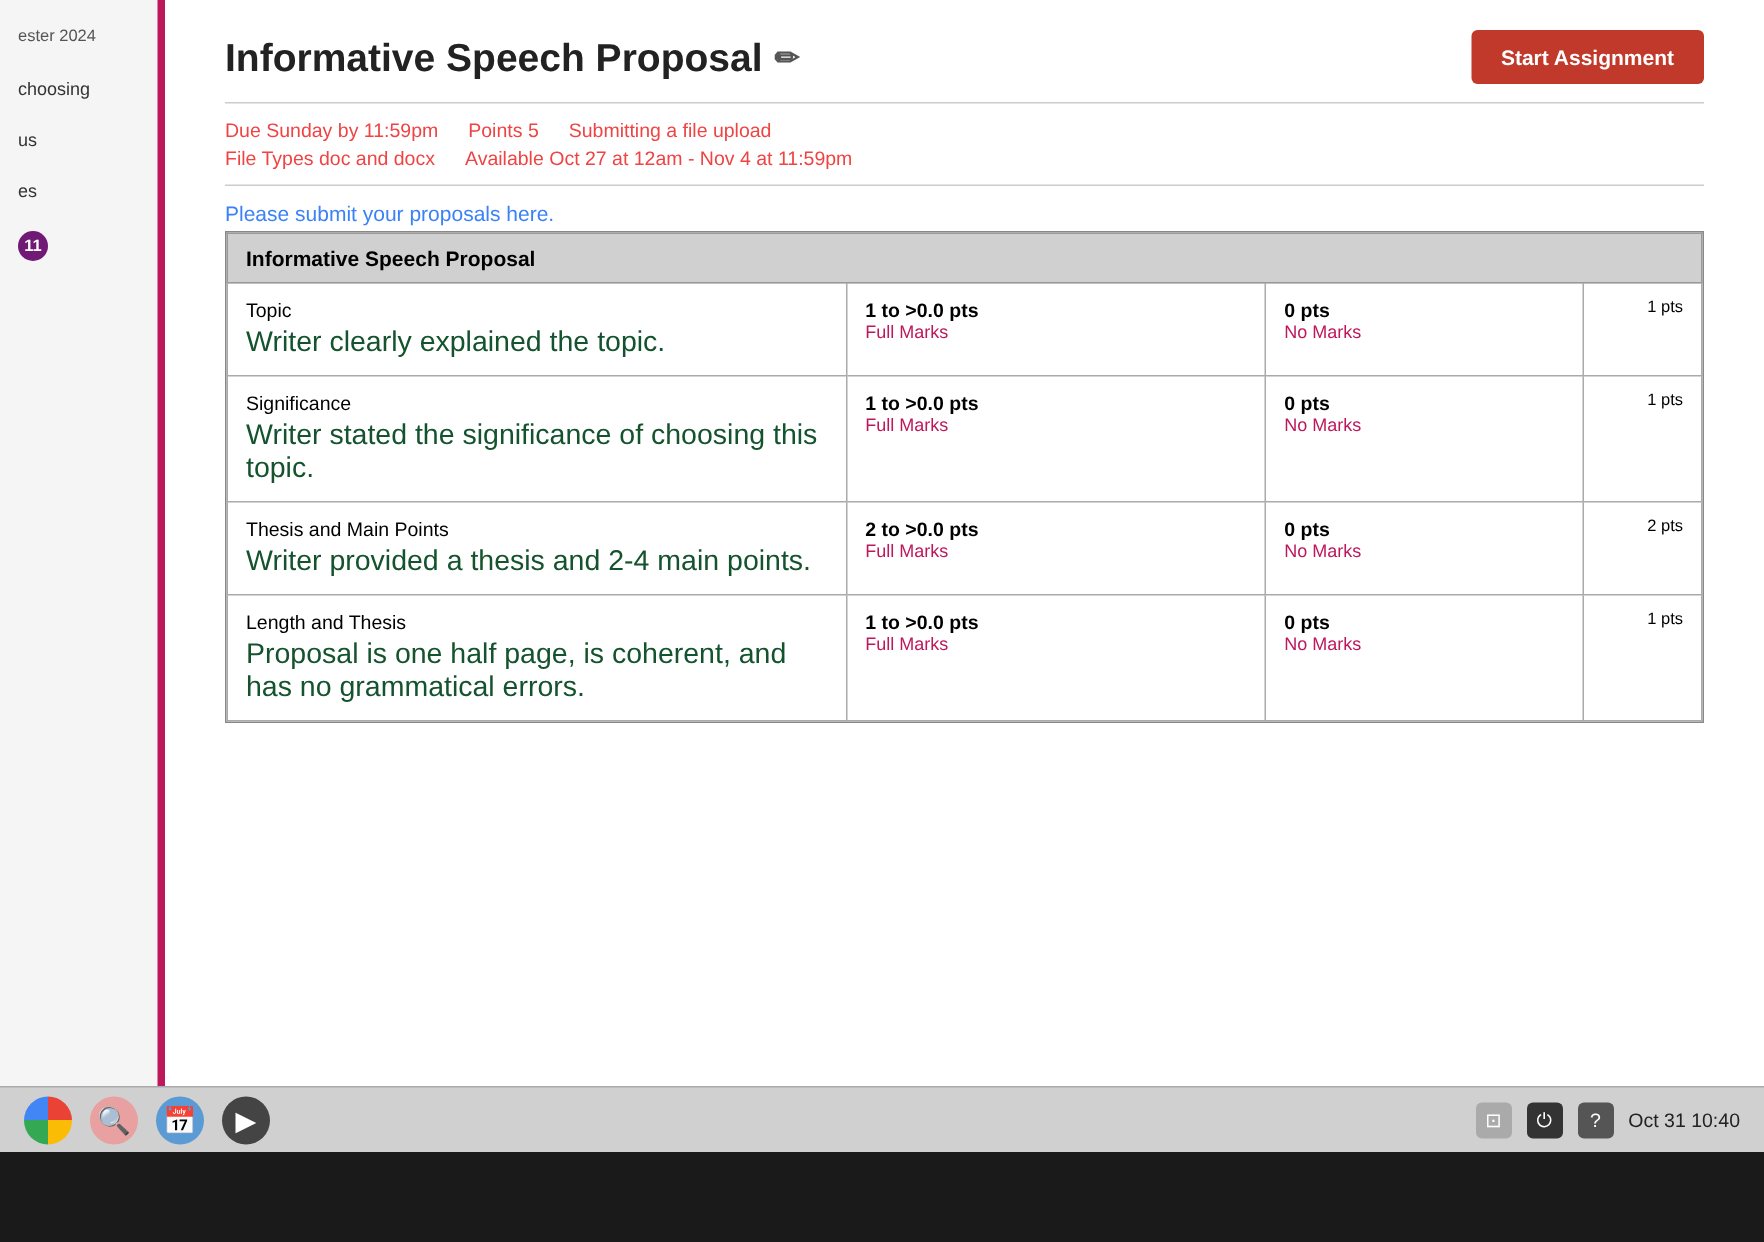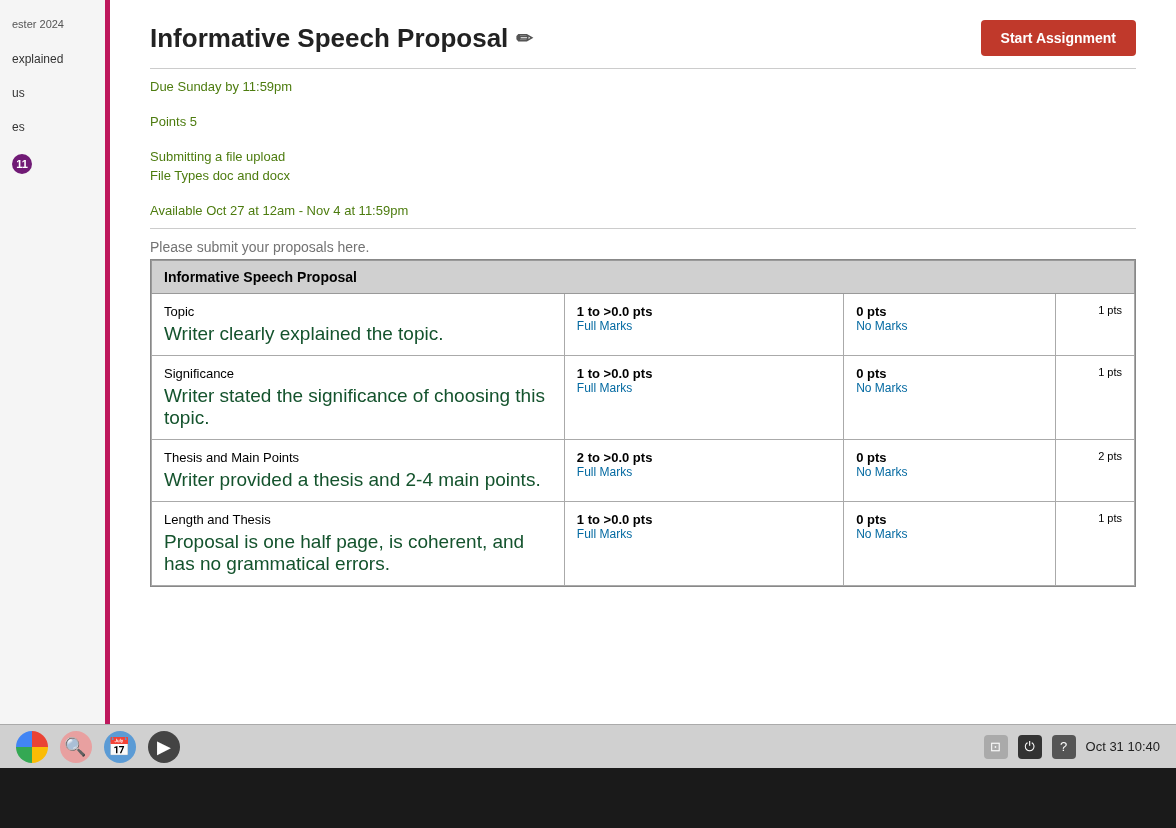--- a/index.html
+++ b/index.html
@@ -89,27 +89,26 @@
     .divider {
       border: none;
       border-top: 1px solid #ccc;
       margin: 10px 0;
     }
     .meta-row {
       display: flex;
       flex-wrap: wrap;
       gap: 20px;
       font-size: 13px;
-      color: #4d7c0f;
+      color: #ef4444;
       margin-bottom: 4px;
-      flex-direction: column;
     }
     .description {
       font-size: 14px;
-      color: #737373;
+      color: #3b82f6;
       margin: 4px 0;
     }
     .rubric-table {
       width: 100%;
       border-collapse: collapse;
       border: 1px solid #999;
       font-size: 13px;
     }
     .rubric-title-row {
       background: #d0d0d0;
@@ -144,21 +143,21 @@
     .criteria-desc {
       color: #14532d;
       font-size: 19px;
     }
     .rating-pts {
       font-weight: bold;
       font-size: 13px;
     }
     .rating-label {
       font-size: 12px;
-      color: #0369a1;
+      color: #be185d;
     }
     .pts-cell {
       width: 8%;
       text-align: right;
       font-size: 11px;
       vertical-align: middle;
     }
     .taskbar {
       height: 44px;
       background: #d0d0d0;
@@ -214,21 +213,21 @@
       border: 1px solid #888;
     }
   </style>
 </head>
 <body>
 
 <div class="screen">
 
   <div class="sidebar">
     <div class="semester-label">ester 2024</div>
-    <div class="sidebar-item">explained</div>
+    <div class="sidebar-item">choosing</div>
     <div class="sidebar-item">us</div>
     <div class="sidebar-item">es</div>
     <div class="sidebar-item badge-item">
       <div class="badge">11</div>
     </div>
   </div>
 
   <div class="main-content">
 
     <div class="page-header">

